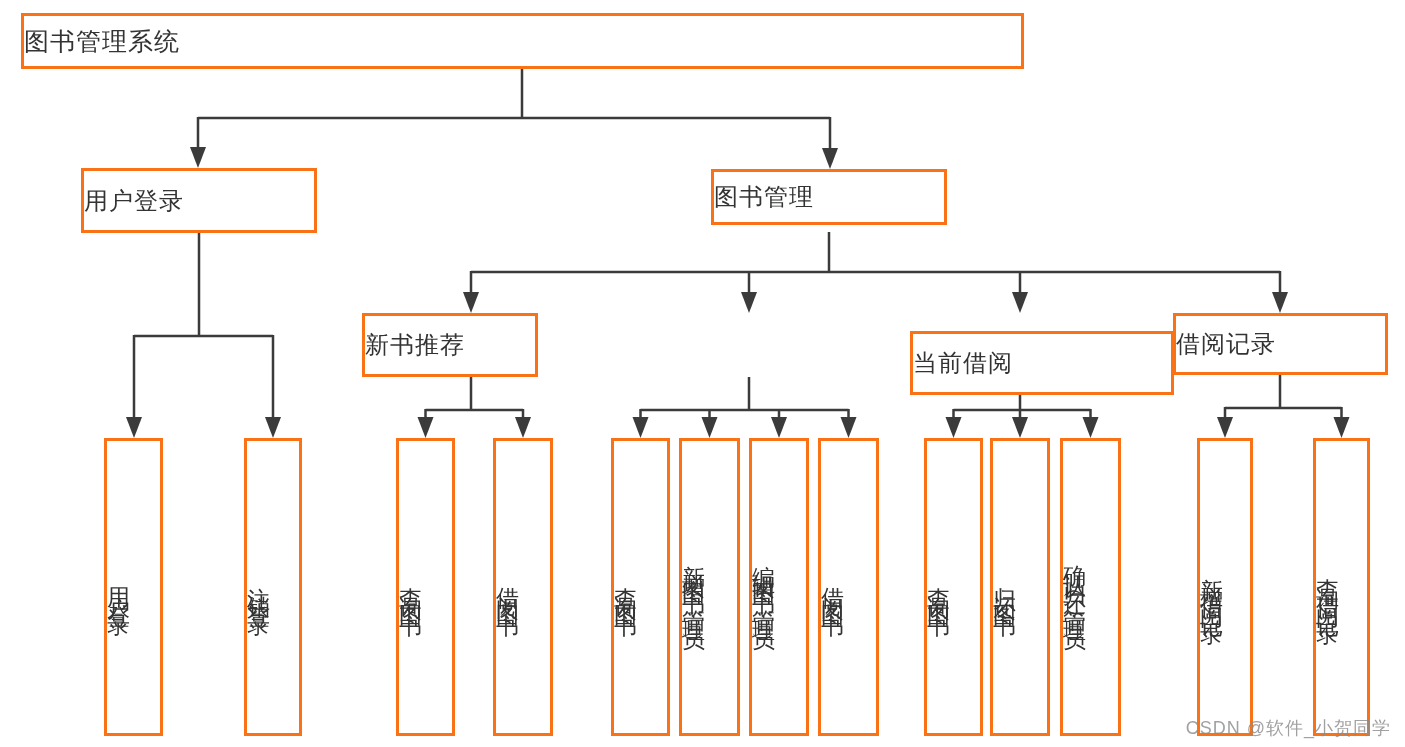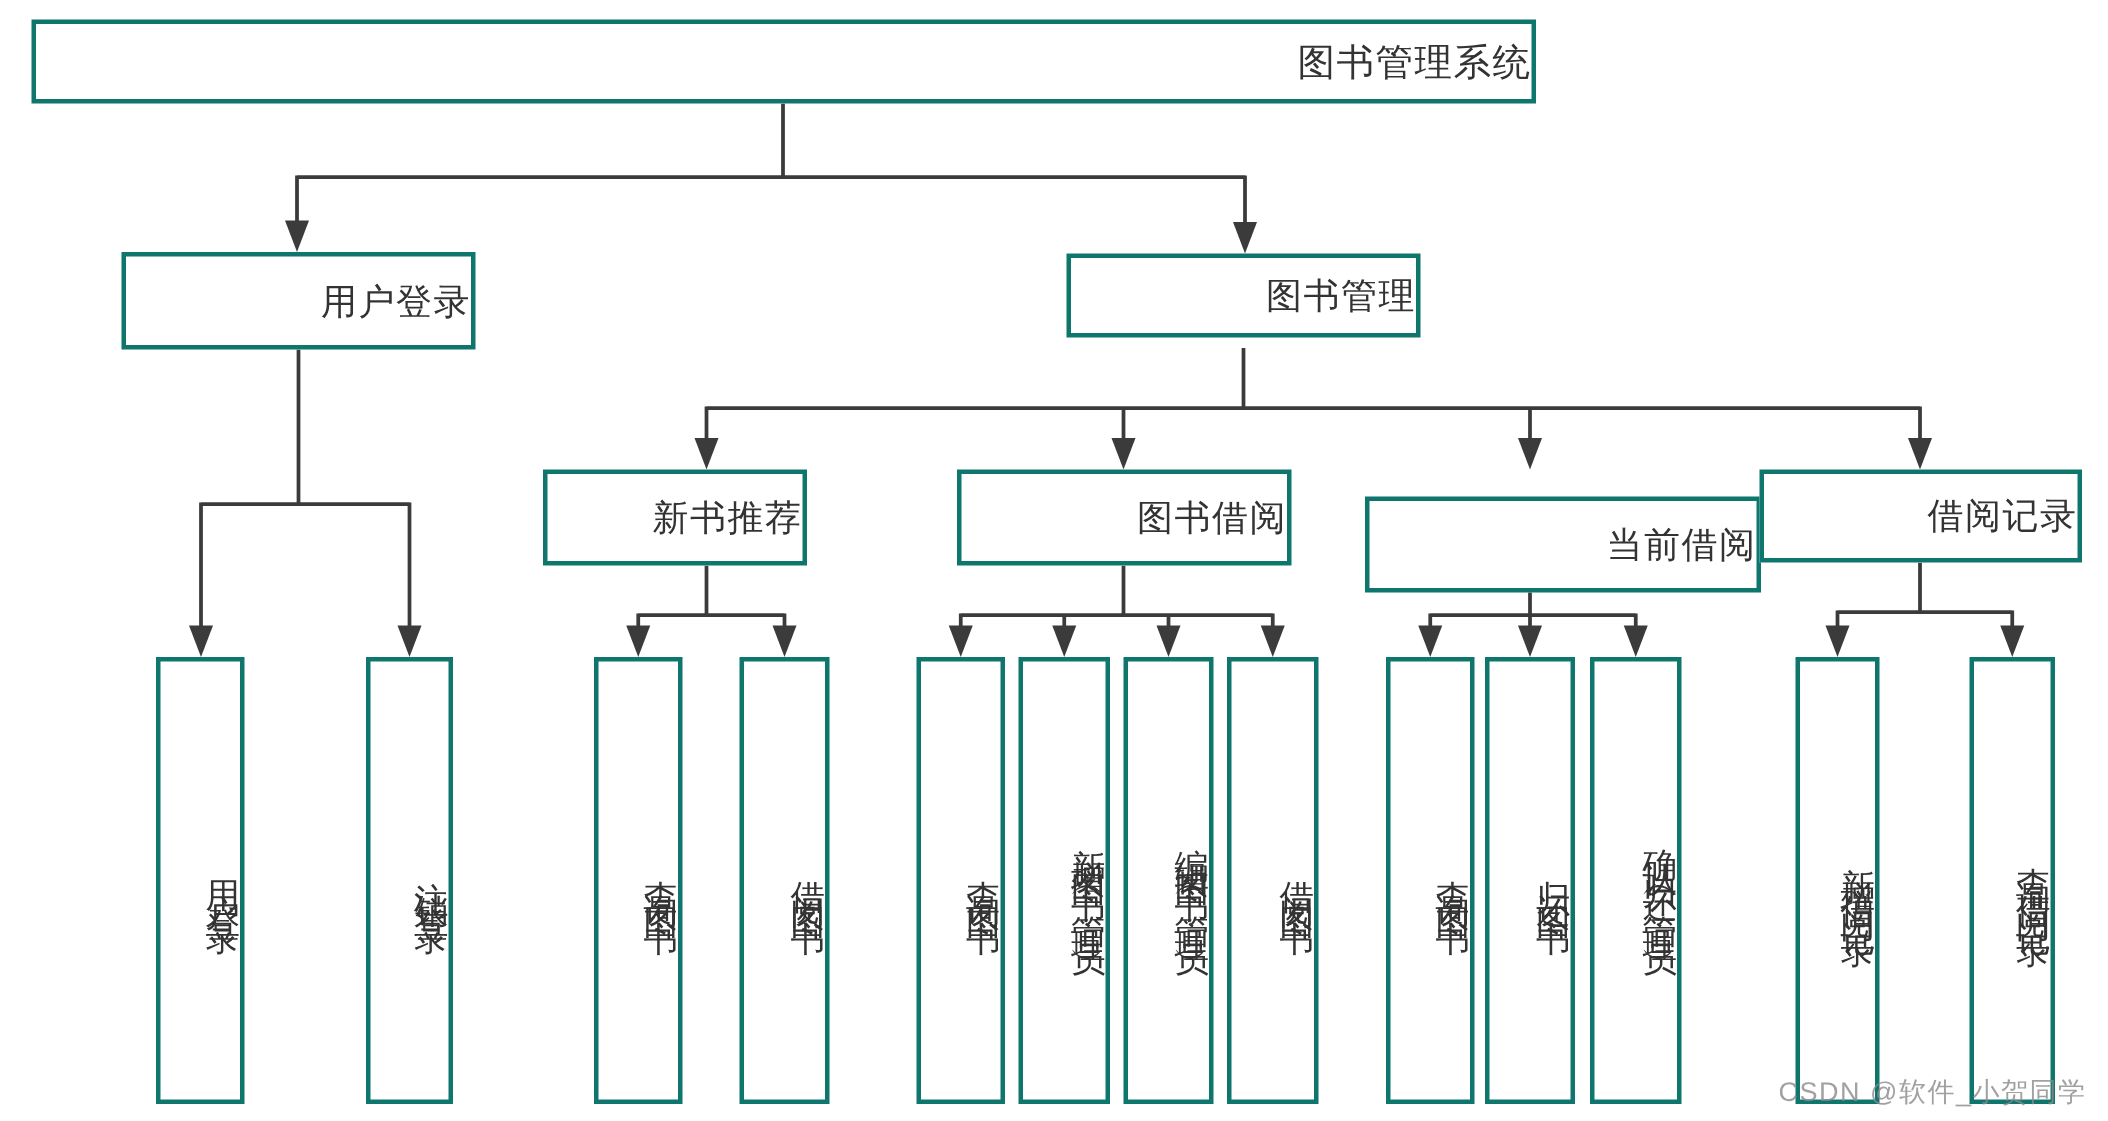--- a/index.html
+++ b/index.html
@@ -7,23 +7,23 @@
     position:relative;
     width:1405px;height:747px;
     background:#ffffff;
     font-family:"Liberation Sans", sans-serif;
     overflow:hidden;
   }
   #wires{position:absolute;left:0;top:0;width:1405px;height:747px;}
   .box{
     position:absolute;
     box-sizing:border-box;
-    border:3px solid #0f766e;
+    border:3px solid #f97316;
     background:#ffffff;
-    display:flex;align-items:center;justify-content:flex-end;
+    display:flex;align-items:center;justify-content:flex-start;
     color:#333333;
   }
   .box.h{font-size:24px;letter-spacing:1px;white-space:nowrap;}
   .box.h.rt{font-size:25px;}
   .box.v span{
     writing-mode:vertical-rl;
     text-orientation:mixed;
     font-size:23px;
     letter-spacing:9px;
     line-height:1;
@@ -91,23 +91,20 @@
   <div class="box h" style="left:81px;top:168px;width:236px;height:65px;">
     <span>用户登录</span>
   </div>
   <div class="box h" style="left:711px;top:169px;width:236px;height:56px;">
     <span>图书管理</span>
   </div>
 
   <div class="box h" style="left:362px;top:313px;width:176px;height:64px;">
     <span>新书推荐</span>
   </div>
-  <div class="box h" style="left:638px;top:313px;width:223px;height:64px;">
-    <span>图书借阅</span>
-  </div>
   <div class="box h" style="left:910px;top:331px;width:264px;height:64px;">
     <span>当前借阅</span>
   </div>
   <div class="box h" style="left:1173px;top:313px;width:215px;height:62px;">
     <span>借阅记录</span>
   </div>
 
   <div class="box v" style="left:104px;top:438px;width:59px;height:298px;">
     <span>用户登录</span>
   </div>

